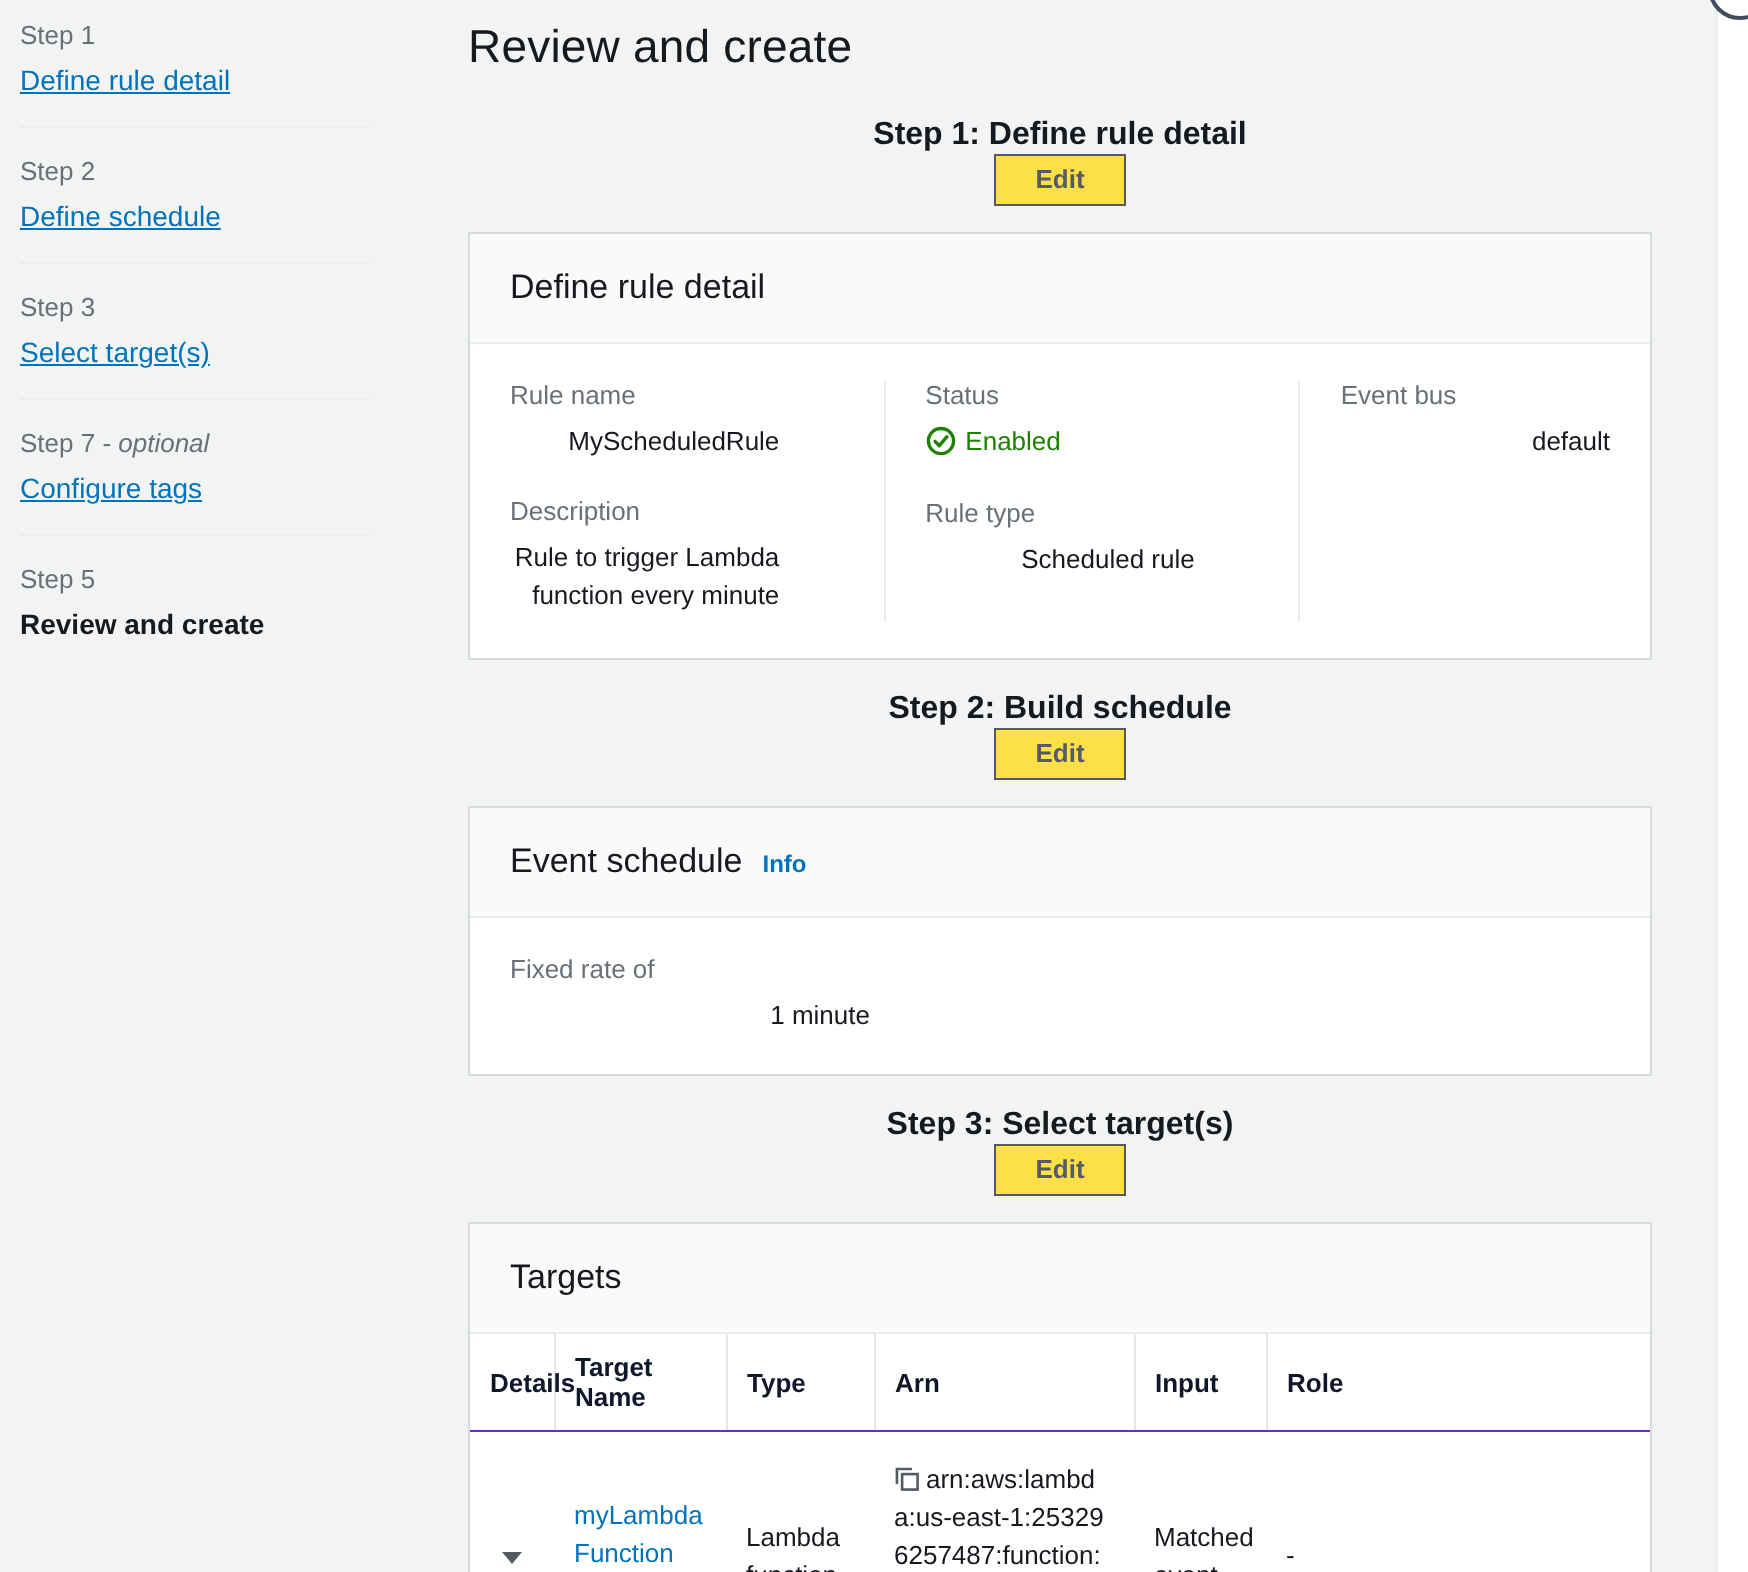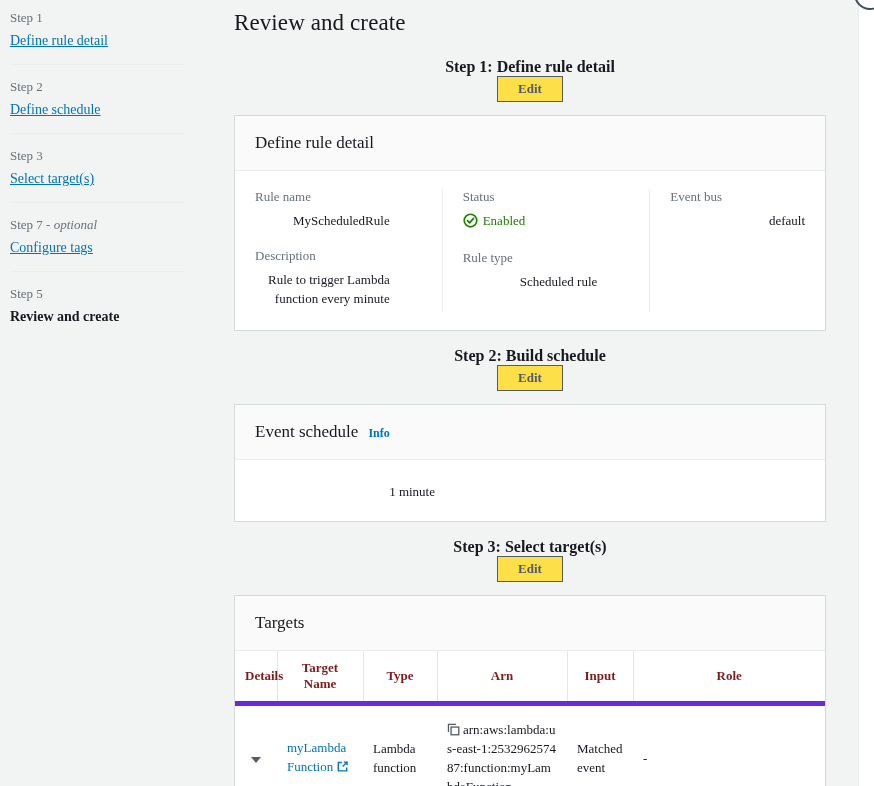--- a/index.html
+++ b/index.html
@@ -3,21 +3,21 @@
 <meta charset="utf-8">
 <style>
   * { margin: 0; padding: 0; box-sizing: border-box; }
   html, body { width: 874px; height: 786px; overflow: hidden; }
   body {
     font-family: "Liberation Sans", "DejaVu Sans", sans-serif;
     background: #f2f3f3;
     color: #16191f;
     font-size: 13px;
   }
-  .layout { display: flex; width: 874px; height: 786px; position: relative; font-family: Liberation Serif, serif; }
+  .layout { display: flex; width: 874px; height: 786px; position: relative; }
 
   
   .sidebar { width: 234px; padding: 10px 49px 0 10px; flex: none; }
   .side-step { margin-bottom: 0; }
   .side-eyebrow { font-size: 13px; color: #687078; margin-bottom: 7px; }
   .side-eyebrow .optional { font-style: italic; }
   .side-link {
     font-size: 14px; color: #0073bb; text-decoration: underline;
     cursor: pointer; display: inline-block;
   }
@@ -53,22 +53,22 @@
   .field-value { color: #16191f; font-size: 13px; line-height: 19px; max-width: 180px; text-align: right; }
   .status-enabled { display: inline-flex; align-items: center; gap: 5px; color: #1d8102; }
   .status-enabled svg { display: block; }
 
   .card-body-simple { padding: 18px 20px 20px 20px; }
   .card-body-simple .field-value { margin-top: 4px; }
 
   
   table.targets { width: 100%; border-collapse: collapse; table-layout: fixed; }
   table.targets th {
-    text-align: center; font-size: 13px; font-weight: bold; color: #7f1d1d;
-    padding: 9px 10px; border-bottom: 5px solid #6d28d9;
+    text-align: left; font-size: 13px; font-weight: bold; color: #0f172a;
+    padding: 9px 10px; border-bottom: 1px solid #6d28d9;
   }
   table.targets th + th { border-left: 1px solid #e4e7e7; }
   table.targets td { padding: 14px 10px; font-size: 13px; color: #16191f; vertical-align: middle; line-height: 19px; }
   .caret { display: inline-block; width: 0; height: 0; margin-left: 6px;
     border-left: 5px solid transparent; border-right: 5px solid transparent;
     border-top: 6px solid #545b64; cursor: pointer; }
   .tgt-link { color: #0073bb; cursor: pointer; word-break: break-all; text-decoration: none; }
   .ext-icon, .copy-icon { display: inline-block; vertical-align: -2px; }
   .arn-cell { word-break: break-all; }
   .copy-btn { background: none; border: none; padding: 0; margin-right: 3px; cursor: pointer; vertical-align: -2px; }
@@ -164,20 +164,21 @@
     <div class="section-header">
       <h2>Step 2: Build schedule</h2>
       <button class="edit-btn">Edit</button>
     </div>
     <section class="card">
       <div class="card-header">
         <span class="card-title">Event schedule</span>
         <a class="info-link">Info</a>
       </div>
       <div class="card-body-simple">
+        <div class="field-label">Fixed rate of</div>
         <div class="field-value">1 minute</div>
       </div>
     </section>
 
     <div class="section-header">
       <h2>Step 3: Select target(s)</h2>
       <button class="edit-btn">Edit</button>
     </div>
     <section class="card">
       <div class="card-header">

